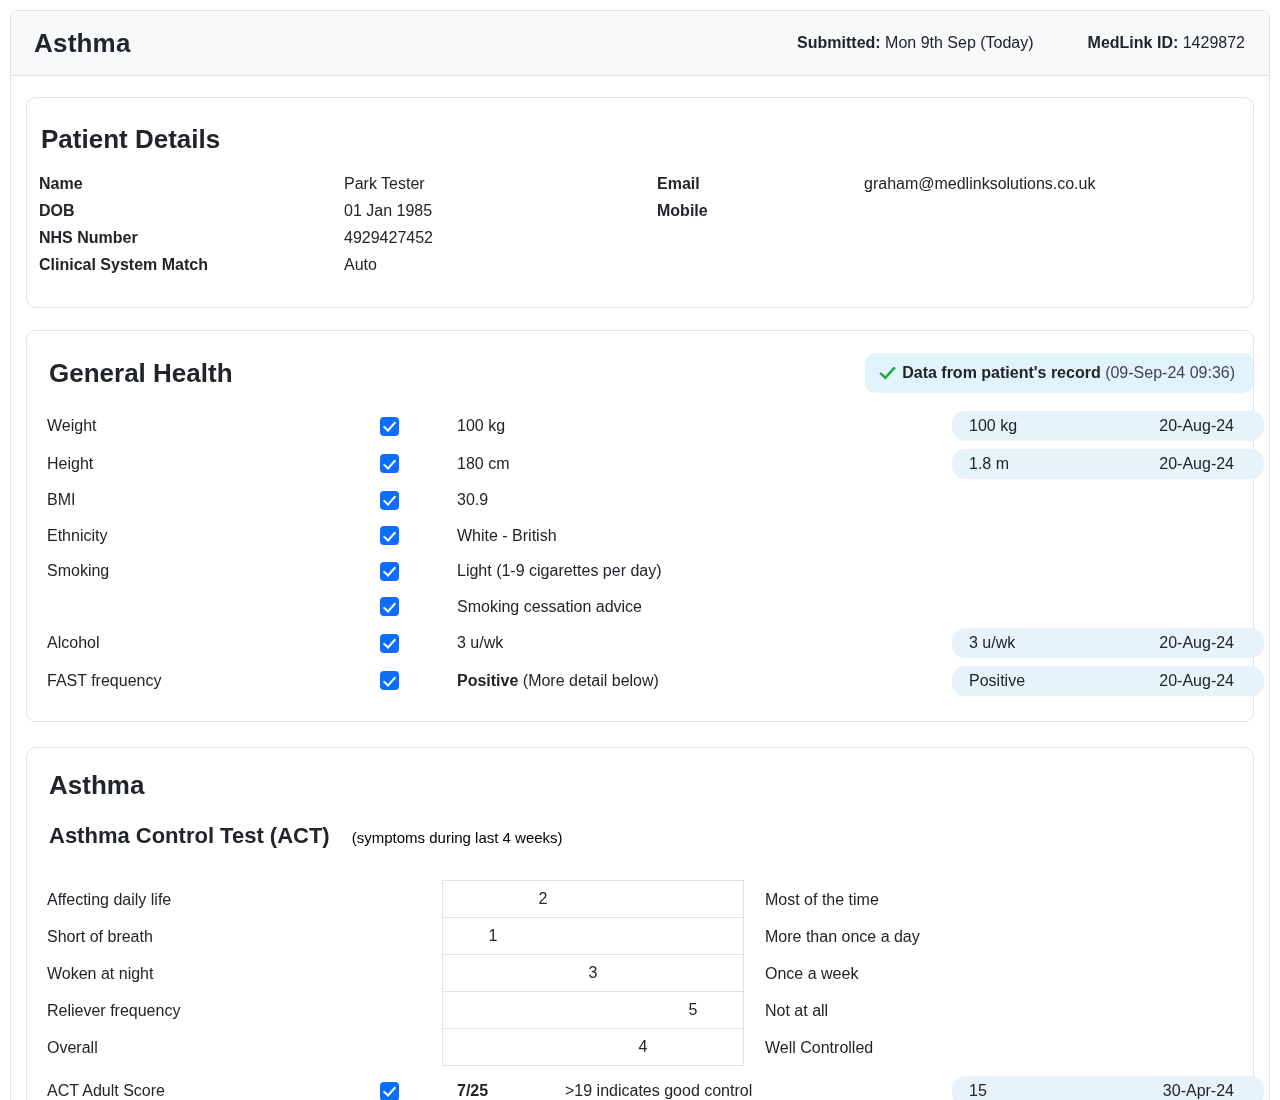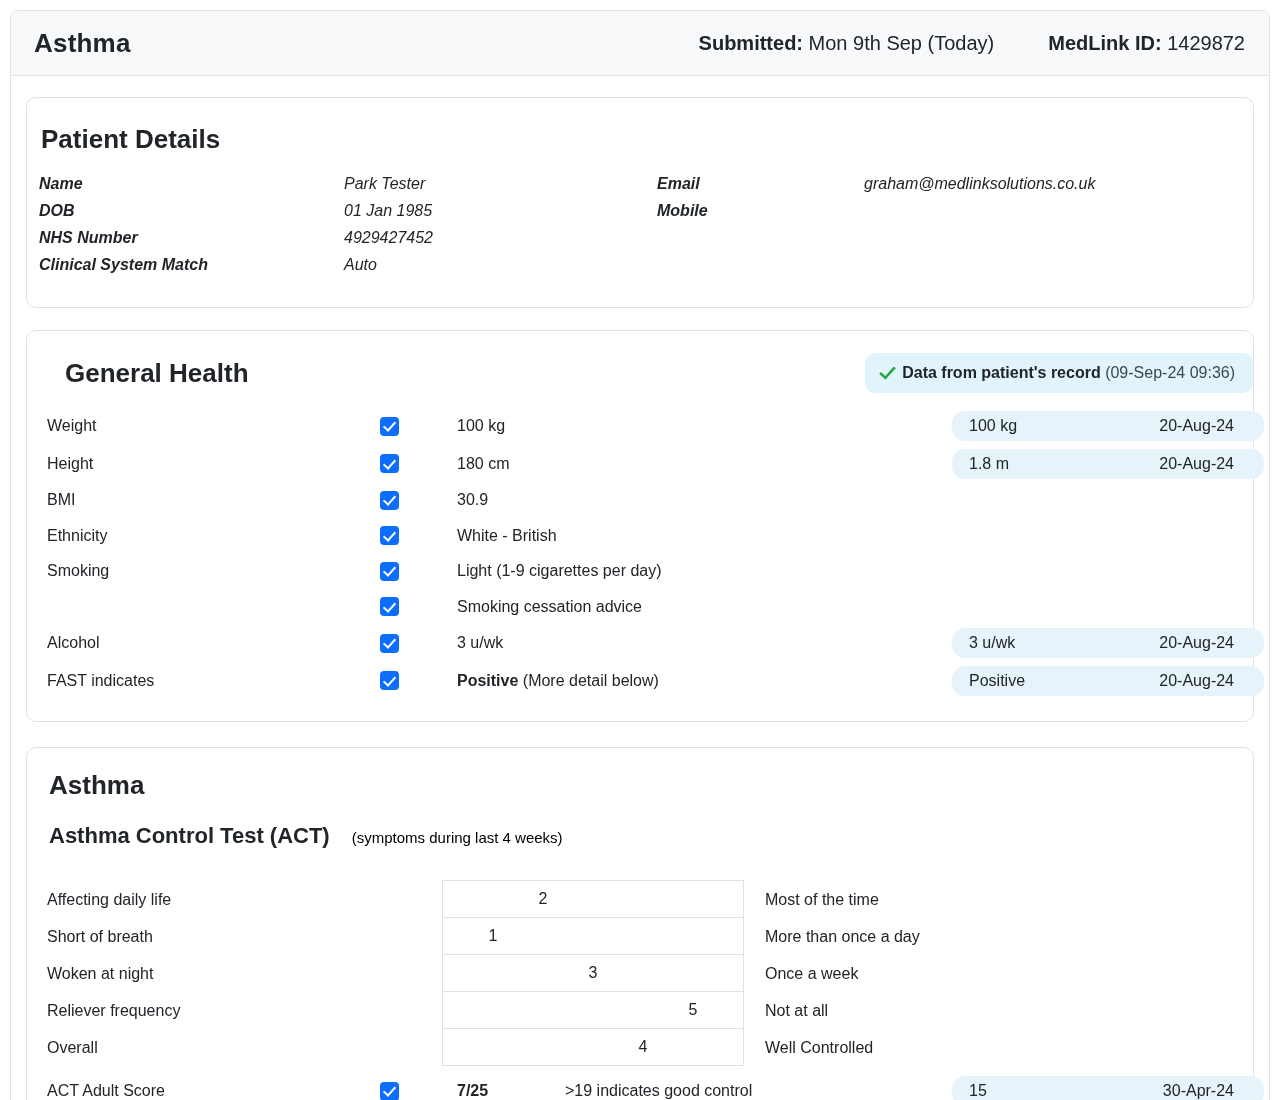--- a/index.html
+++ b/index.html
@@ -21,48 +21,47 @@
     background:#f8f9fa;
     border-bottom:1px solid #dee2e6;
     border-radius:7px 7px 0 0;
     height:65px;
     display:flex;
     align-items:center;
     justify-content:space-between;
     padding:0 24px 0 23px;
   }
   .page-title { font-size:26px; font-weight:700; letter-spacing:.2px; }
-  .header-meta { display:flex; gap:54px; font-size:20px; }
+  .header-meta { display:flex; gap:54px; font-size:16px; }
   .header-meta b { font-weight:700; }
   .body-pad { padding:21px 15px 0 15px; }
 
   .card {
     border:1px solid #dee2e6;
     border-radius:10px;
     background:#fff;
   }
   .card h2 { font-size:26px; font-weight:700; }
 
   
   .patient-card { padding:20px 20px 26px 12px; margin-bottom:22px; }
   .patient-card h2 { margin:6px 0 18px 2px; }
   .p-row {
     display:grid;
     grid-template-columns:305px 313px 207px 1fr;
     align-items:center;
     min-height:22px;
     margin-bottom:5px;
-    font-style:italic;
   }
   .p-label { font-weight:700; }
 
   
   .gh-card { padding:22px 0 18px 20px; margin-bottom:25px; }
   .gh-title-row { display:flex; justify-content:space-between; align-items:center; padding-right:0; }
-  .gh-title-row h2 { margin-left:18px;text-align:center; }
+  .gh-title-row h2 { margin-left:2px;text-align:center; }
   .record-badge {
     background:#e1f3fb;
     border-radius:10px;
     padding:11px 18px 11px 16px;
     display:flex;
     align-items:center;
     gap:6px;
     font-size:16px;
     white-space:nowrap;
   }
@@ -247,21 +246,21 @@
           <span>Alcohol</span>
           <span class="checkbox"></span>
           <span>3 u/wk</span>
           <div class="pill">
             <span>3 u/wk</span>
             <span>20-Aug-24</span>
           </div>
         </div>
 
         <div class="gh-row">
-          <span>FAST indicates</span>
+          <span>FAST frequency</span>
           <span class="checkbox"></span>
           <span><b>Positive</b><span> (More detail below)</span></span>
           <div class="pill">
             <span>Positive</span>
             <span>20-Aug-24</span>
           </div>
         </div>
 
       </div>
     </div>

